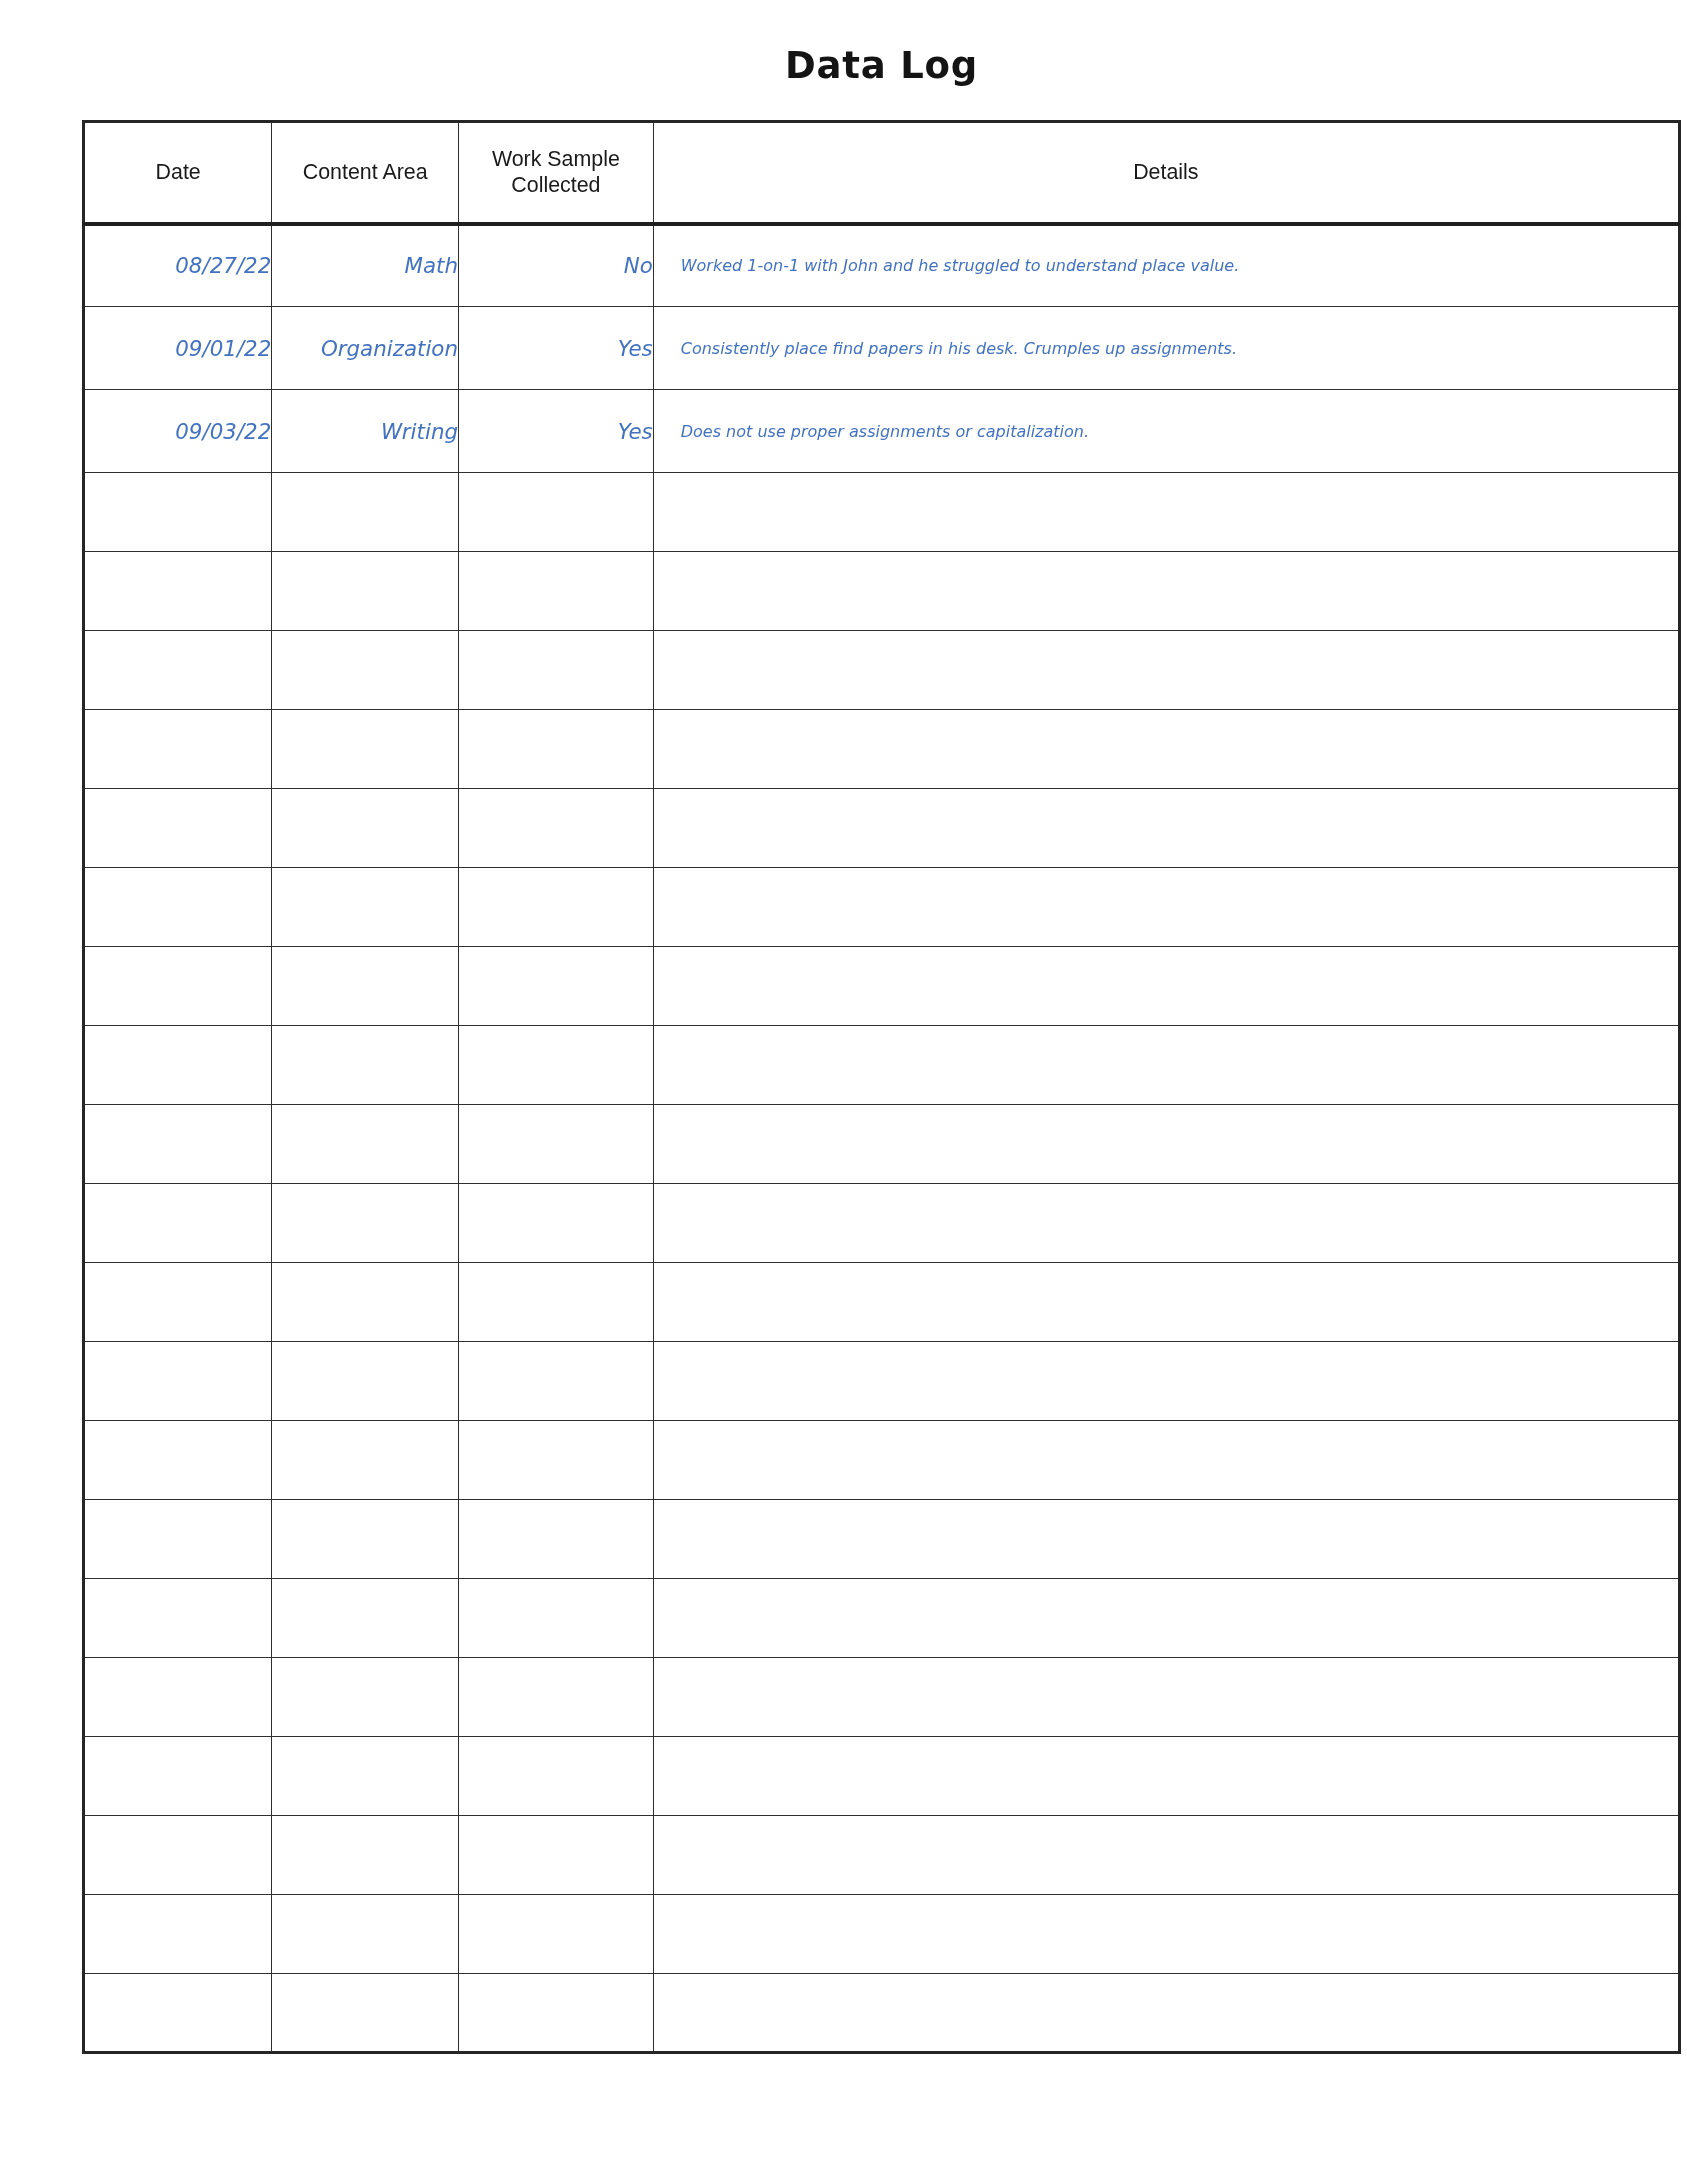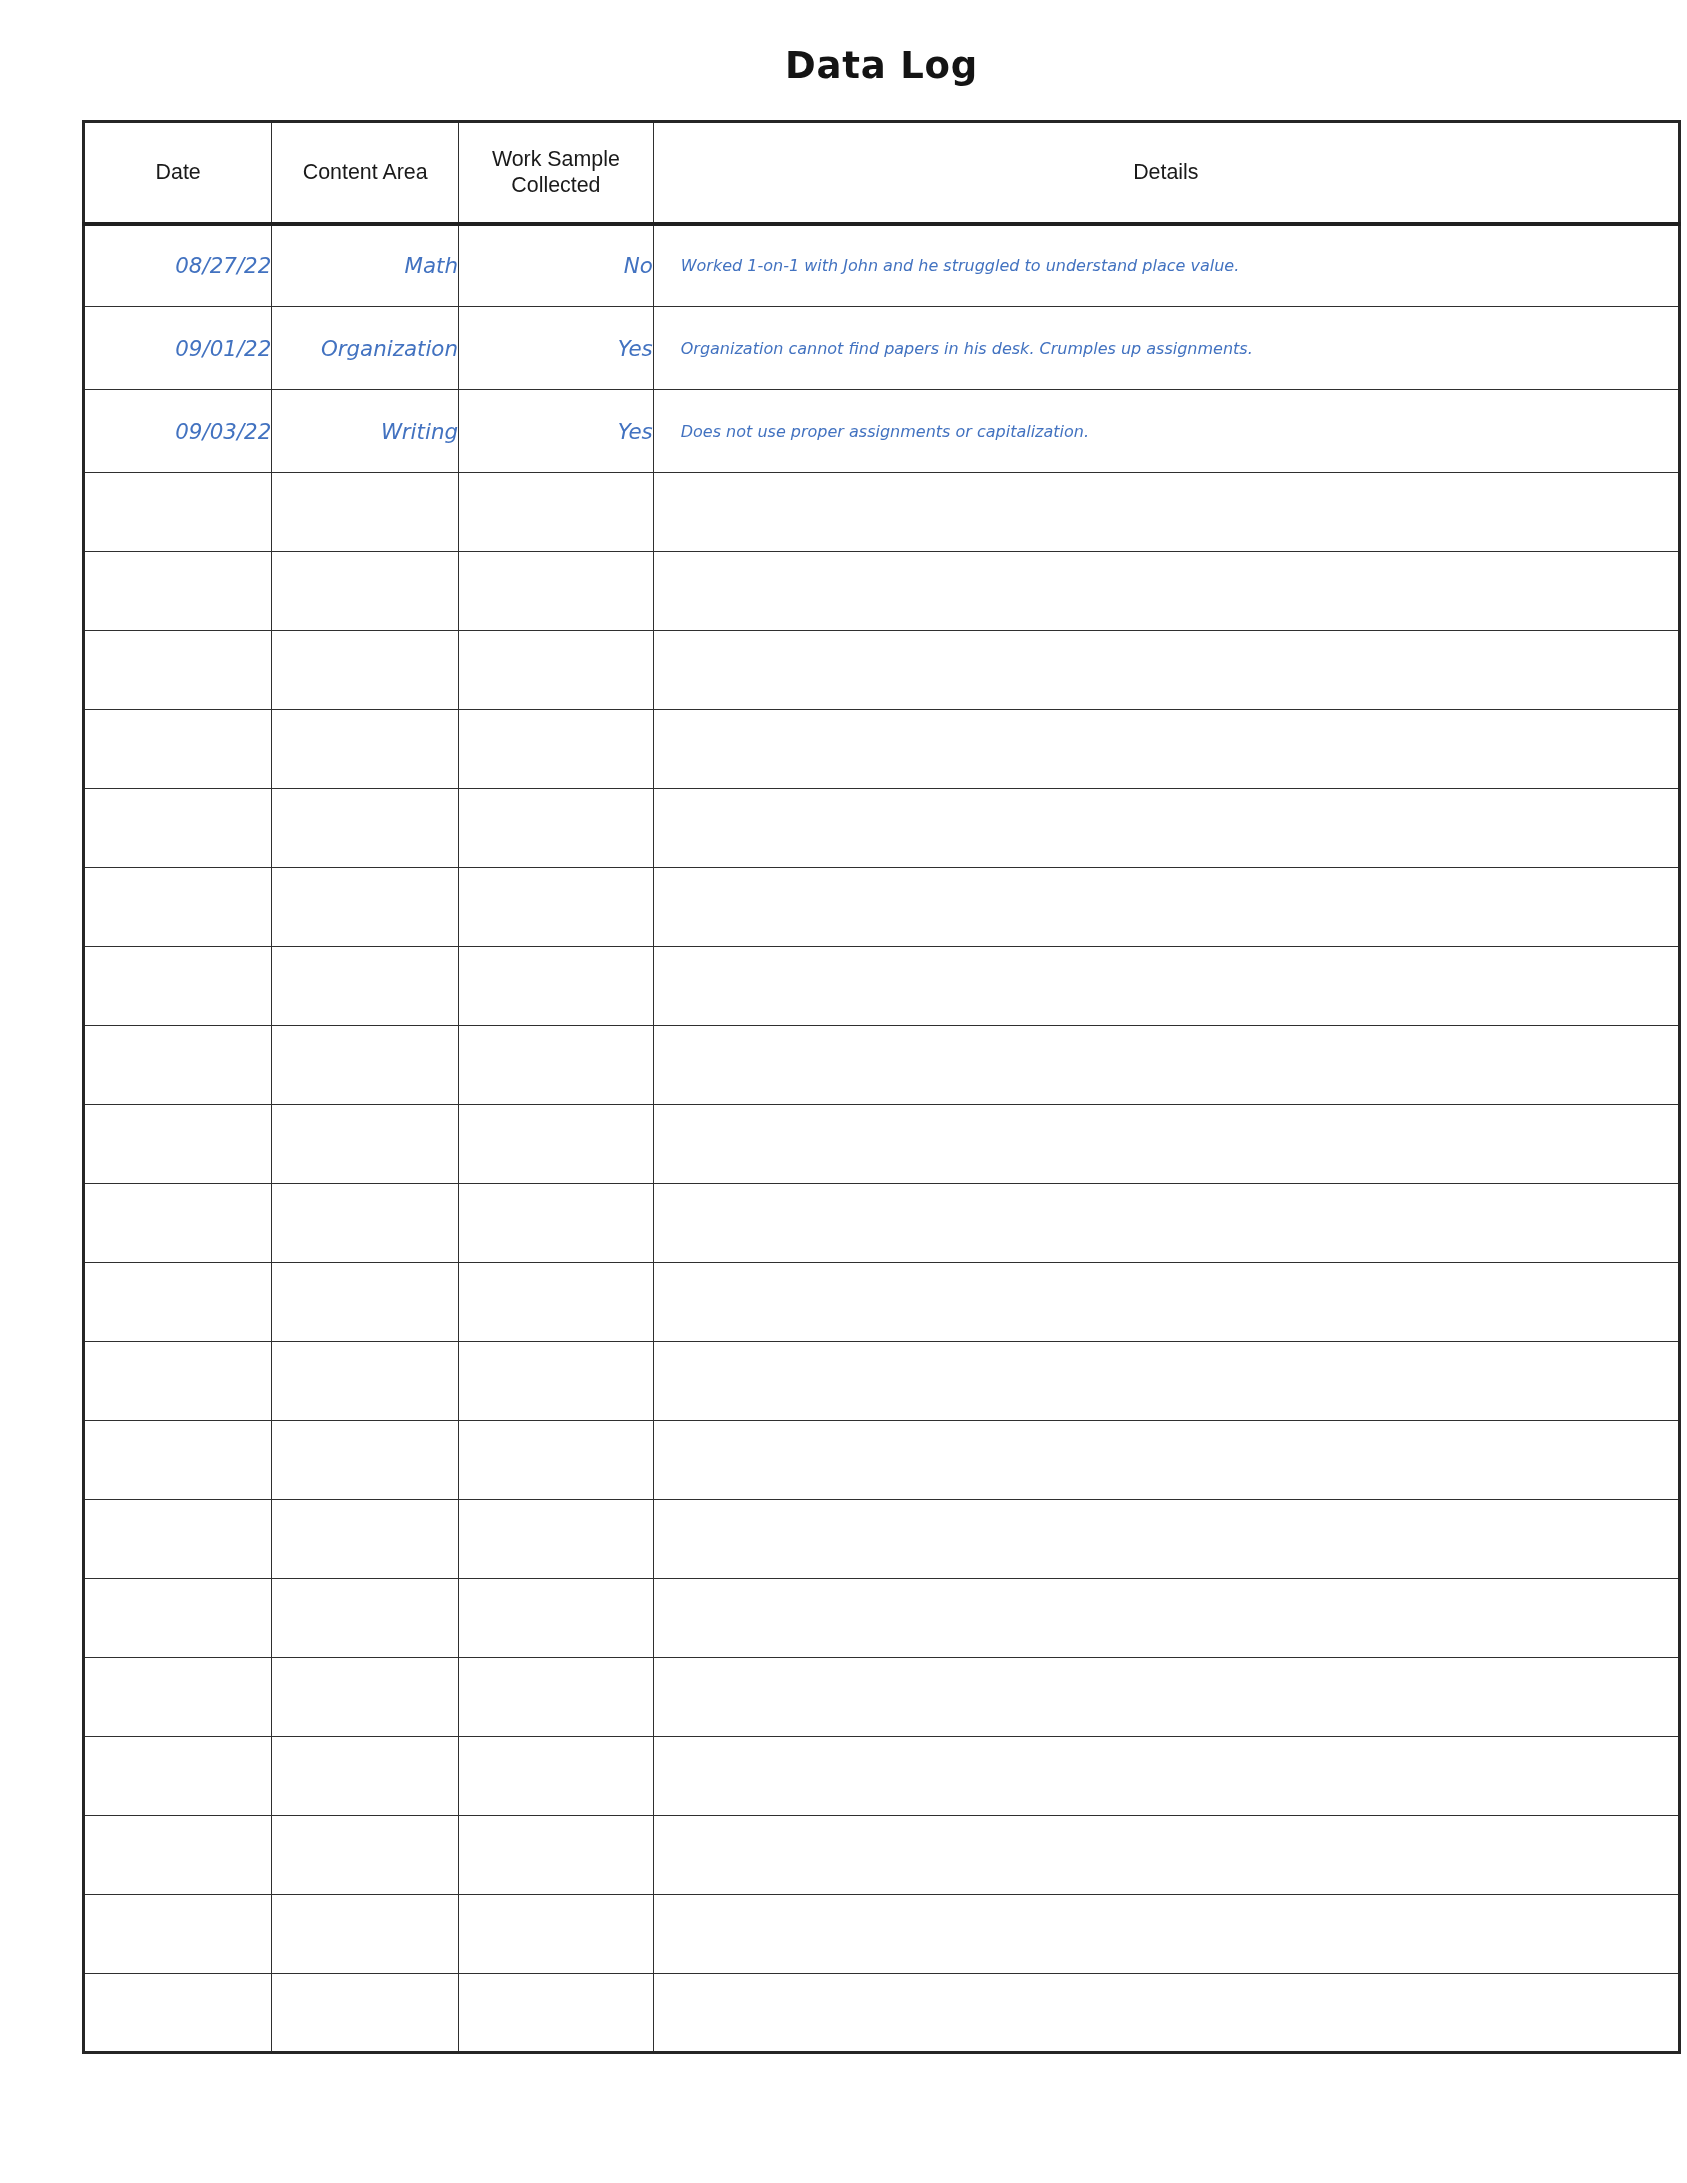--- a/index.html
+++ b/index.html
@@ -100,21 +100,21 @@
       <tr>
         <td class="cell-date ink">08/27/22</td>
         <td class="cell-area ink">Math</td>
         <td class="cell-sample ink">No</td>
         <td class="cell-details ink">Worked 1-on-1 with John and he struggled to understand place value.</td>
       </tr>
       <tr>
         <td class="cell-date ink">09/01/22</td>
         <td class="cell-area ink">Organization</td>
         <td class="cell-sample ink">Yes</td>
-        <td class="cell-details ink">Organization cannot find papers in his desk. Crumples up assignments.</td>
+        <td class="cell-details ink">Consistently place find papers in his desk. Crumples up assignments.</td>
       </tr>
       <tr>
         <td class="cell-date ink">09/03/22</td>
         <td class="cell-area ink">Writing</td>
         <td class="cell-sample ink">Yes</td>
         <td class="cell-details ink">Does not use proper assignments or capitalization.</td>
       </tr>
     </tbody>
 
     <tbody class="blank" id="blank-rows">

